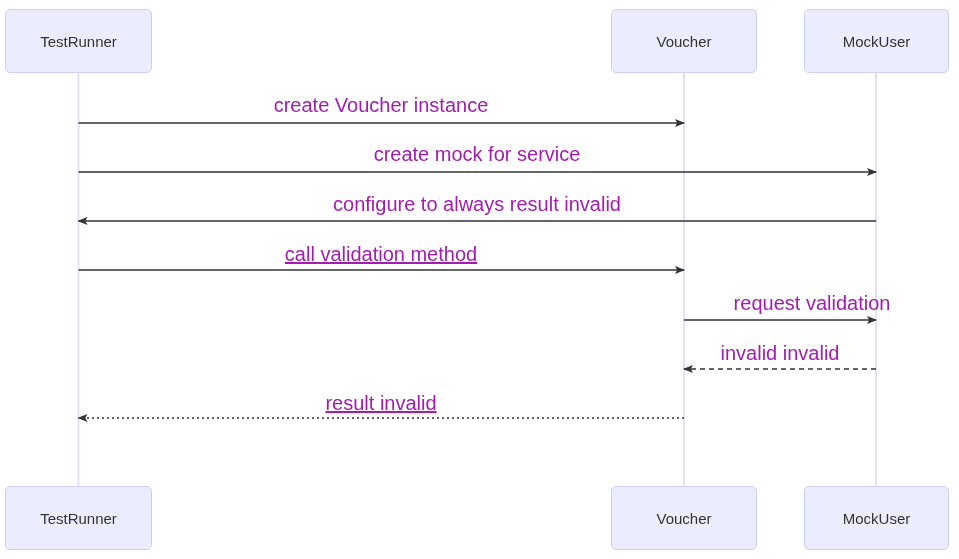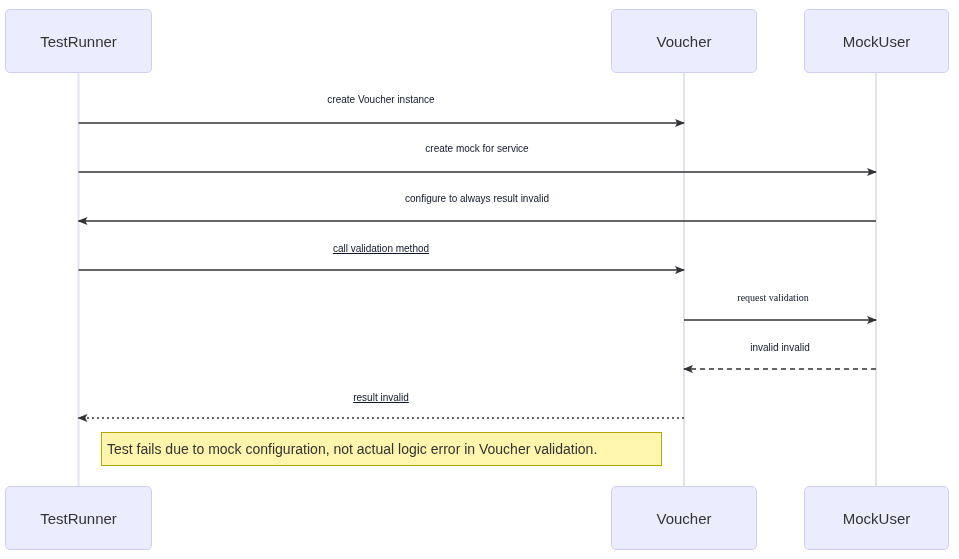--- a/index.html
+++ b/index.html
@@ -38,22 +38,22 @@
   .participant-label {
     font-family: "Liberation Sans", sans-serif;
     font-size: 15px;
     color: #333333;
     line-height: 1;
     white-space: nowrap;
   }
   .msg-label {
     position: absolute;
     font-family: "Liberation Sans", sans-serif;
-    font-size: 10px;
-    color: #0f172a;
+    font-size: 20px;
+    color: #a21caf;
     line-height: 1;
     white-space: nowrap;
     transform: translateX(-50%);
     text-align: center;
   }
   .note-box {
     position: absolute;
     box-sizing: border-box;
     background: #FFF5AD;
     border: 1px solid #B5A700;
@@ -119,22 +119,19 @@
       <div class="participant-box" style="left: 804px; top: 486px; width: 145px; height: 64px;">
         <span class="participant-label">MockUser</span>
       </div>
     </div>
 
   <div id="labels-layer">
       <div class="msg-label" style="left: 381px; top: 95px;">create Voucher instance</div>
       <div class="msg-label" style="left: 477px; top: 144px;">create mock for service</div>
       <div class="msg-label" style="left: 477px; top: 194px;">configure to always result invalid</div>
       <div class="msg-label" style="left: 381px; top: 244px; text-decoration: underline;">call validation method</div>
-      <div class="msg-label" style="left: 773px; top: 293px; font-family: Liberation Serif, serif;">request validation</div>
+      <div class="msg-label" style="left: 812px; top: 293px;">request validation</div>
       <div class="msg-label" style="left: 780px; top: 343px;">invalid invalid</div>
       <div class="msg-label" style="left: 381px; top: 393px; text-decoration: underline;">result invalid</div>
     </div>
 
-  <div class="note-box" id="note-box" style="left: 101px; top: 432px; width: 561px; height: 34px;">
-    <span class="note-text">Test fails due to mock configuration, not actual logic error in Voucher validation.</span>
-  </div>
 
 </div>
 
 </body></html>

